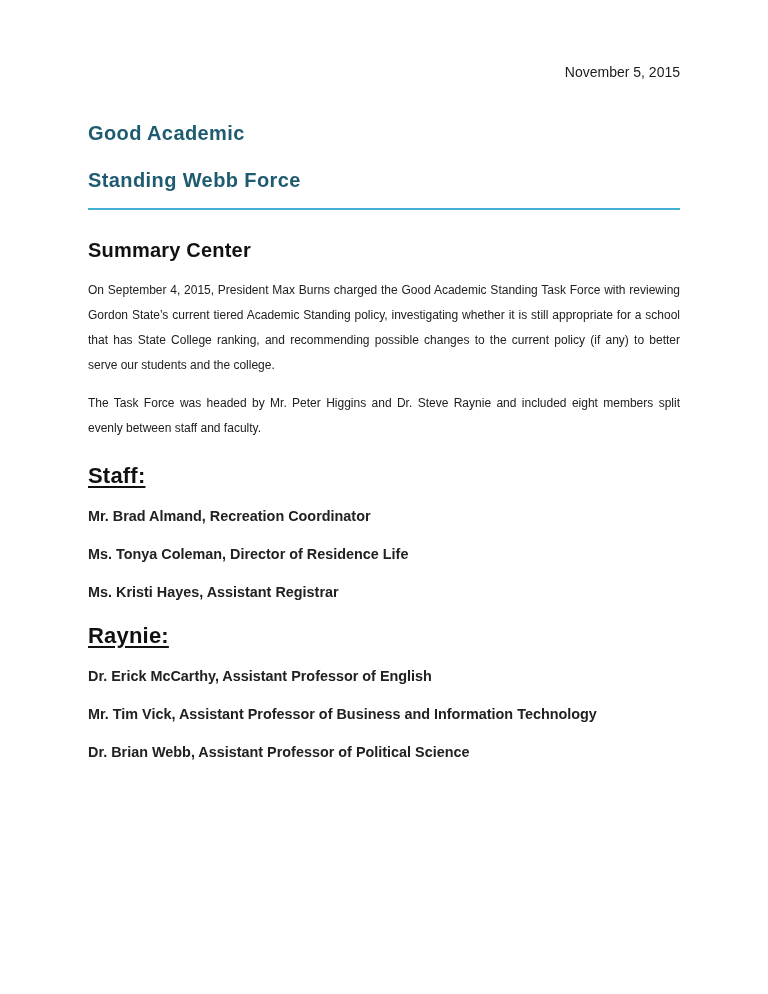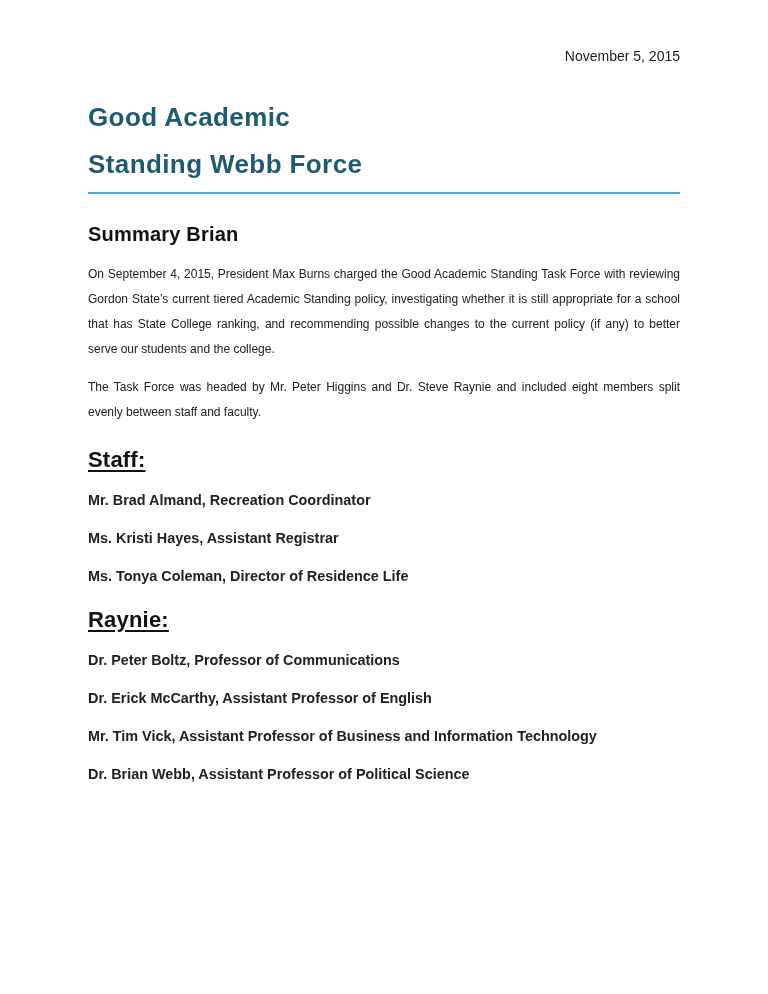--- a/index.html
+++ b/index.html
@@ -4,38 +4,38 @@
 <style>
   html, body {
     margin: 0;
     padding: 0;
     background: #ffffff;
   }
   .page {
     position: relative;
     width: 768px;
     height: 837px;
-    margin: 0 auto;
+    margin: 16px auto;
     background: #ffffff;
     box-sizing: border-box;
     padding: 0 88px;
     font-family: "Liberation Sans", "DejaVu Sans", sans-serif;
     color: #212121;
     overflow: hidden;
   }
   .doc-date {
     padding-top: 48px;
     text-align: right;
     font-size: 14px;
     line-height: 16px;
     color: #1c1c1c;
   }
   h1.doc-title {
     margin: 30px 0 0 0;
-    font-size: 26px;
+    font-size: 20px;
     line-height: 47px;
     font-weight: 700;
     letter-spacing: 0.4px;
     color: #1f5b70;
   }
   h1.doc-title .title-line { display: block; }
   .title-rule {
     margin-top: 4px;
     border: none;
     border-top: 2px solid #45b1d8;
@@ -92,35 +92,34 @@
 
   <div class="doc-date">November 5, 2015</div>
 
   <h1 class="doc-title">
     <span class="title-line">Good Academic</span>
     <span class="title-line">Standing Webb Force</span>
   </h1>
 
   <hr class="title-rule">
 
-  <h2 class="section-heading">Summary Brian</h2>
+  <h2 class="section-heading">Summary Center</h2>
 
   <p class="body-para">On September 4, 2015, President Max Burns charged the Good Academic Standing Task Force with reviewing Gordon State’s current tiered Academic Standing policy, investigating whether it is still appropriate for a school that has State College ranking, and recommending possible changes to the current policy (if any) to better serve our students and the college.</p>
 
   <p class="body-para">The Task Force was headed by Mr. Peter Higgins and Dr. Steve Raynie and included eight members split evenly between staff and faculty.</p>
 
   <h3 class="group-heading">Staff:</h3>
 
   <p class="member-line">Mr. Brad Almand, Recreation Coordinator</p>
+  <p class="member-line">Ms. Tonya Coleman, Director of Residence Life</p>
   <p class="member-line">Ms. Kristi Hayes, Assistant Registrar</p>
-  <p class="member-line">Ms. Tonya Coleman, Director of Residence Life</p>
 
   <h3 class="group-heading">Raynie:</h3>
 
-  <p class="member-line">Dr. Peter Boltz, Professor of Communications</p>
   <p class="member-line">Dr. Erick McCarthy, Assistant Professor of English</p>
   <p class="member-line">Mr. Tim Vick, Assistant Professor of Business and Information Technology</p>
   <p class="member-line">Dr. Brian Webb, Assistant Professor of Political Science</p>
 
   <div class="doc-footer">
     <span>Page </span><span class="page-num">1</span><span> of </span><span class="page-num">6</span>
   </div>
 
 </div>
 

